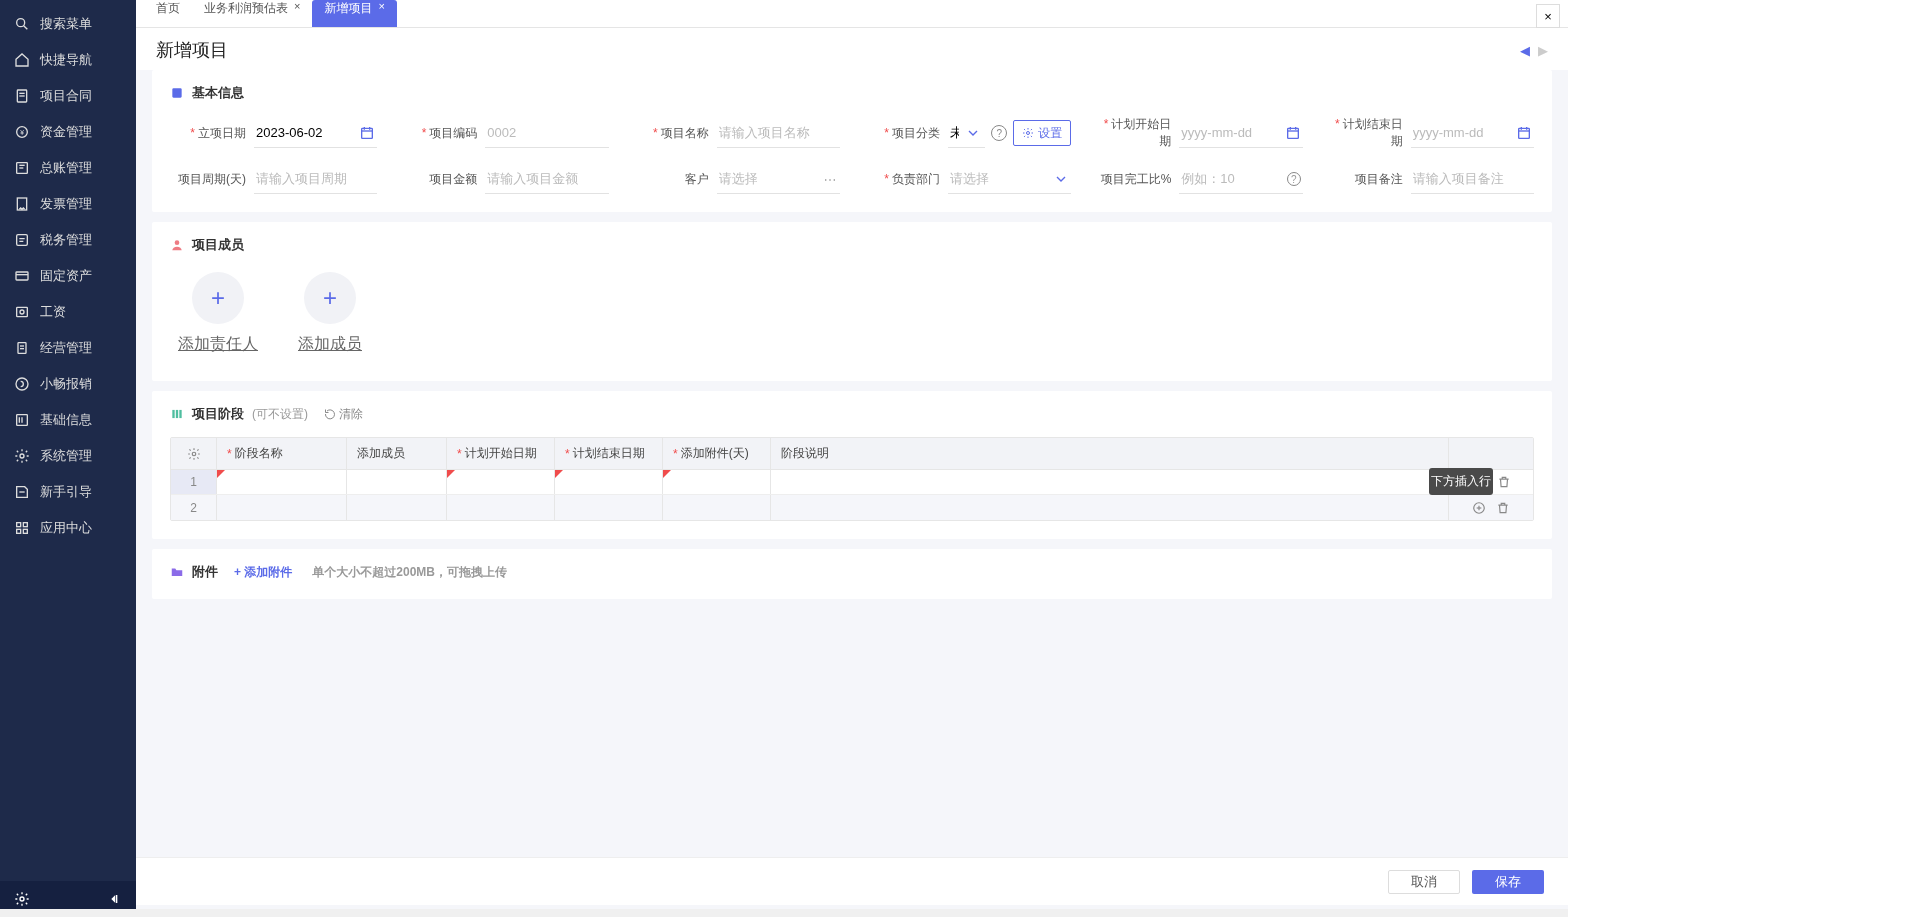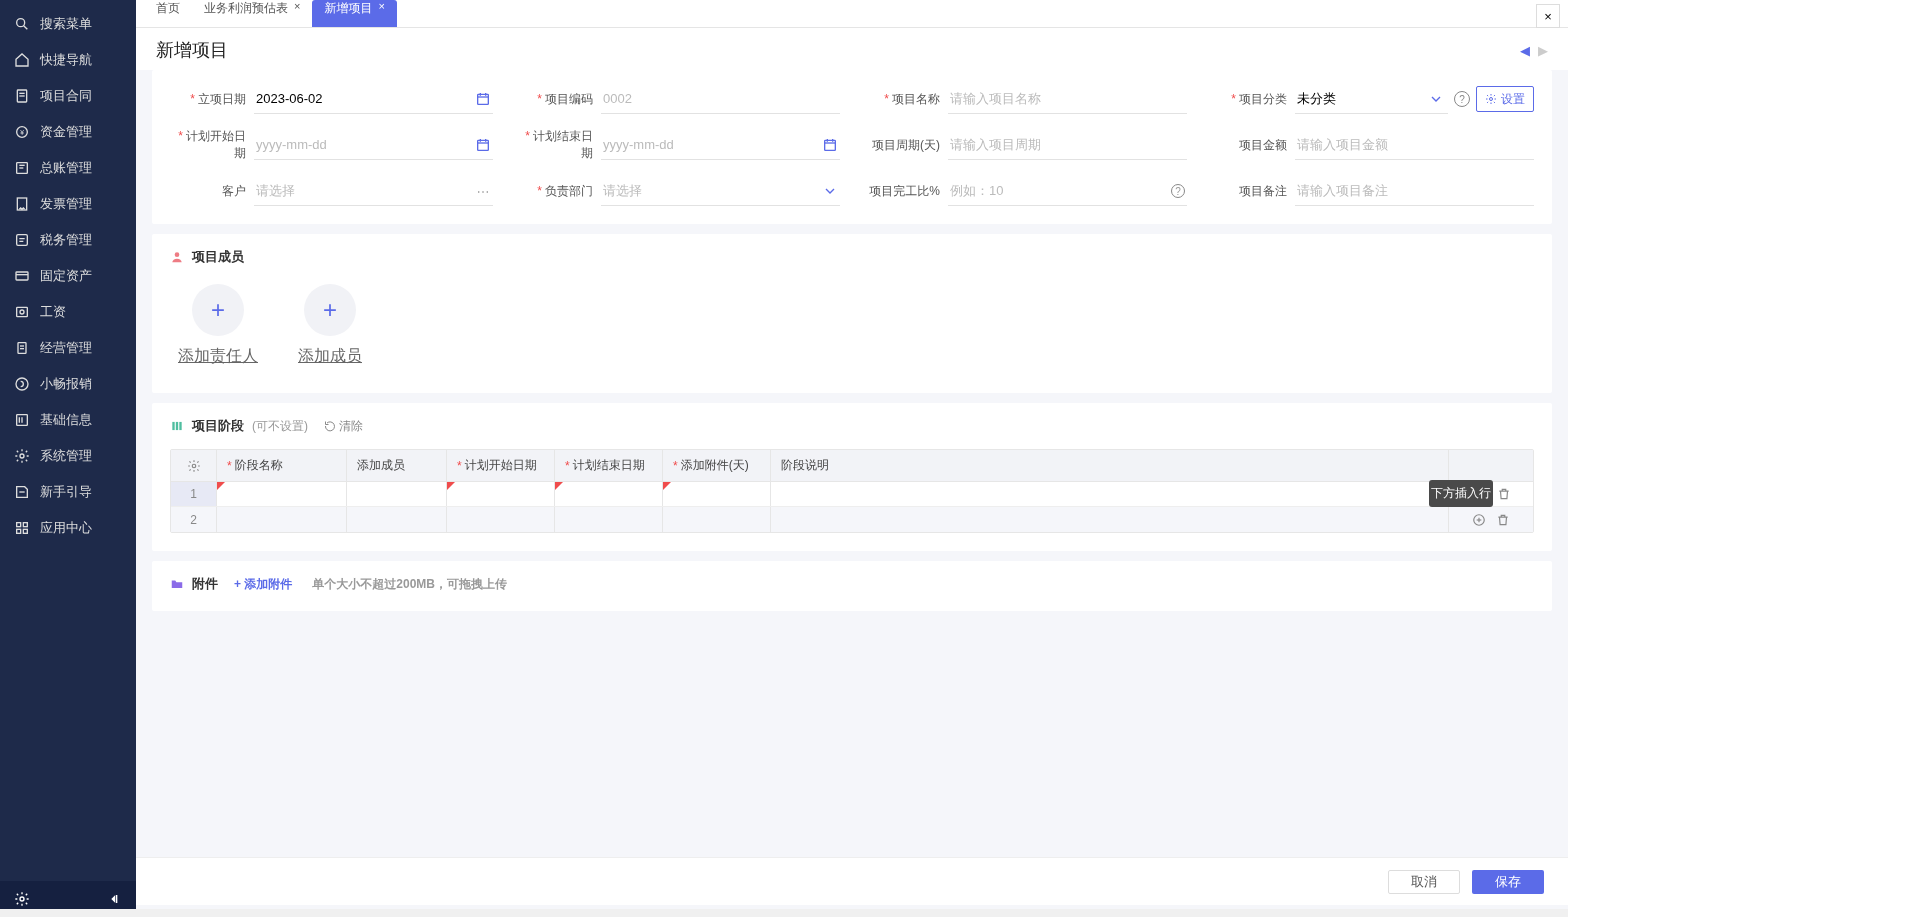--- a/index.html
+++ b/index.html
@@ -163,21 +163,21 @@
       font-weight: 400;
       font-size: 12px;
       margin-left: 8px;
       display: inline-flex;
       align-items: center;
       gap: 3px;
       cursor: pointer;
     }
     .form-grid {
       display: grid;
-      grid-template-columns: repeat(4, 1fr);
+      grid-template-columns: repeat(6, 1fr);
       gap: 14px 24px;
     }
     .ffield {
       display: flex;
       align-items: center;
     }
     .flabel {
       width: 84px;
       text-align: right;
       color: #555;
@@ -575,20 +575,28 @@
       <div class="pg-title">新增项目</div>
       <div class="pg-nav">
         <span class="pg-arrow">◀</span>
         <span class="pg-arrow dis">▶</span>
       </div>
     </div>
 
     <div class="content">
 
       <div class="card" style="margin-top:0;">
+        <div class="sec-h">
+          <span class="sec-badge blue">
+              <svg viewBox="0 0 24 24" fill="currentColor">
+                <rect x="4" y="4" width="16" height="16" rx="2"></rect>
+              </svg>
+            </span>
+          <span>基本信息</span>
+        </div>
         <div class="form-grid">
 
           <div class="ffield">
             <div class="flabel"><span class="req">*</span><span>立项日期</span></div>
             <div class="finput-wrap">
               <input class="finput" value="2023-06-02" style="">
               <span class="suf-icon">
                   <svg viewBox="0 0 24 24" fill="none" stroke="currentColor" stroke-width="2">
                     <rect x="4" y="5" width="16" height="15" rx="1"></rect>
                     <line x1="4" y1="9" x2="20" y2="9"></line>

